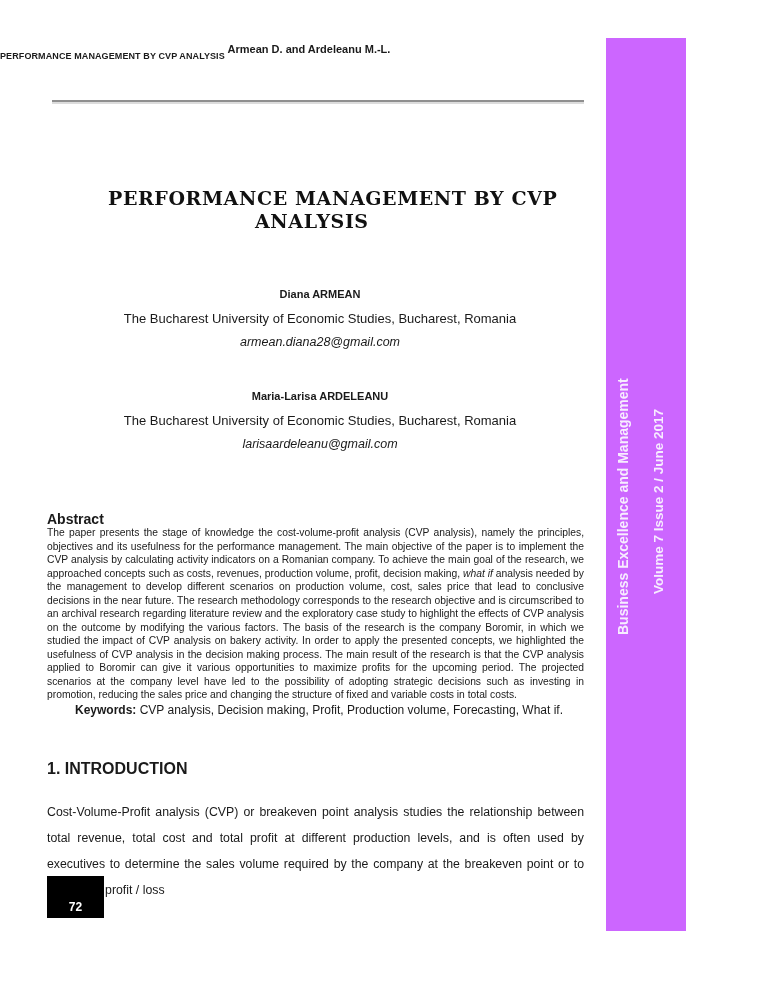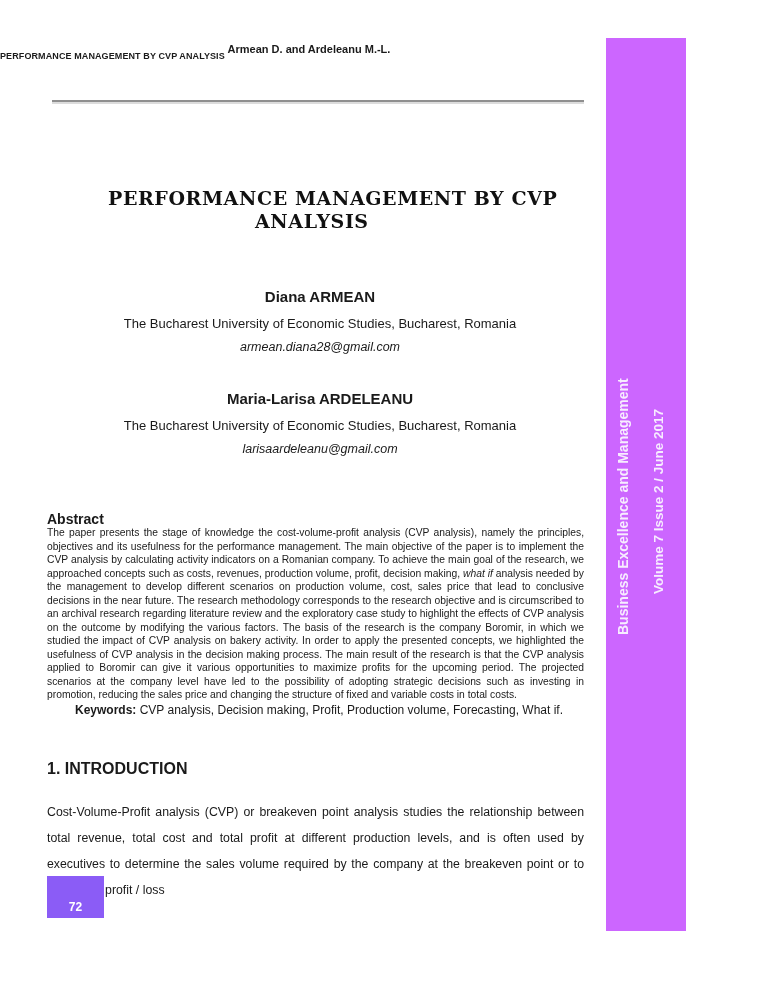--- a/index.html
+++ b/index.html
@@ -7,36 +7,36 @@
 
     .running-author { position: absolute; top: 43px; left: 17px; width: 584px; text-align: center; font-size: 11px; font-weight: bold; margin-left: 0; }
     .running-title { position: absolute; top: 51px; left: 0; width: 584px; text-align: left; font-size: 9px; font-weight: bold; letter-spacing: 0.1px; }
     .header-rule { position: absolute; top: 100px; left: 52px; width: 532px; height: 2px; background: #8f8f8f; border-bottom: 2px solid #dcdcdc; }
 
     .paper-title { position: absolute; top: 187px; left: 108px; width: 470px; font-family: "DejaVu Serif", "Liberation Serif", serif; font-weight: bold; font-size: 19px; letter-spacing: 0.6px; line-height: 23px; color: #111; }
     .paper-title .l1 { display: block; text-align: left; }
     .paper-title .l2 { display: block; padding-left: 147px; }
 
     .author-block { position: absolute; left: 60px; width: 520px; text-align: center; }
-    .author-name { font-size: 15px; font-weight: bold; }
+    .author-name { font-size: 11px; font-weight: bold; }
     .author-affil { font-size: 13px; margin-top: 11px; }
     .author-email { font-size: 12.5px; font-style: italic; margin-top: 9px; }
     #author1 { top: 288px; }
     #author2 { top: 390px; }
 
     .abstract { position: absolute; top: 513px; left: 47px; width: 537px; font-size: 10.3px; line-height: 13.5px; text-align: justify; }
     .abstract-heading { font-weight: bold; font-size: 14px; line-height: 13px; }
     .abstract-body { margin: 0; }
     .keywords { font-size: 12px; line-height: 15px; margin-top: 1px; }
     .keywords b { font-weight: bold; padding-left: 28px; }
 
     .section-heading { position: absolute; top: 760px; left: 47px; font-size: 16px; font-weight: bold; }
     .intro-body { position: absolute; top: 799px; left: 47px; width: 537px; font-size: 12.3px; line-height: 26px; text-align: justify; }
 
-    .page-number-box { position: absolute; top: 876px; left: 47px; width: 57px; height: 42px; background: #8b5cf6; }
+    .page-number-box { position: absolute; top: 876px; left: 47px; width: 57px; height: 42px; background: #000000; }
     .page-number { position: absolute; bottom: 4px; left: 0; width: 100%; text-align: center; color: #fff; font-weight: bold; font-size: 12px; }
 
     .sidebar { position: absolute; top: 38px; left: 606px; width: 80px; height: 893px; background: #cc66ff; }
     .sidebar-text { position: absolute; color: #f7ecff; font-weight: bold; white-space: nowrap; transform: rotate(-90deg); transform-origin: left top; }
     .journal-name { left: 9px; top: 597px; font-size: 14px; }
     .volume-info { left: 45px; top: 556px; font-size: 13.5px; }
   </style>
 </head>
 <body>
 

